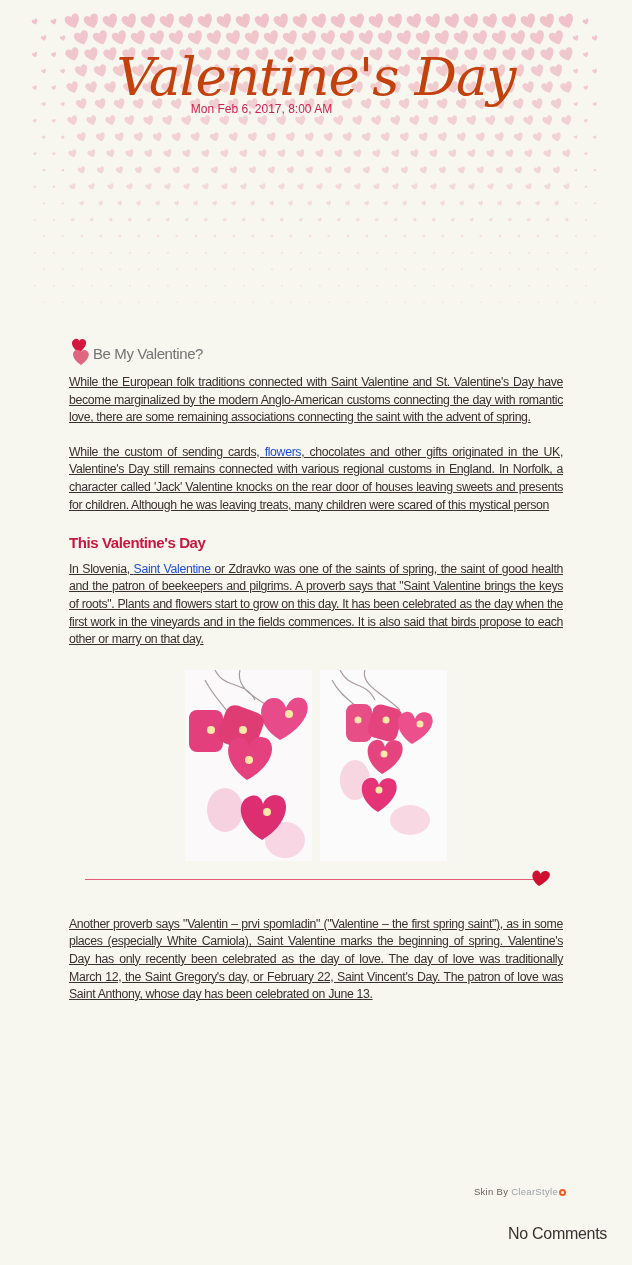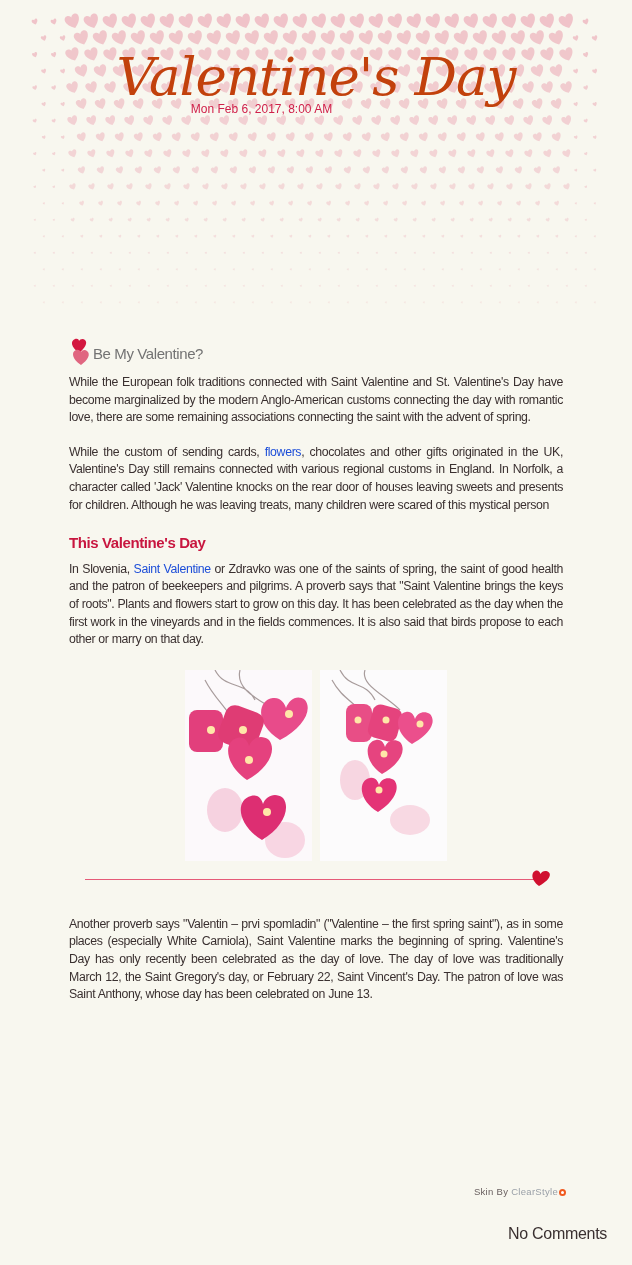--- a/index.html
+++ b/index.html
@@ -26,21 +26,21 @@
   .date {
     position: absolute; left: 0; width: 523px; top: 102px;
     text-align: center; font-size: 12px; color: #d0204a;
     font-family: "Liberation Sans Narrow", "Liberation Sans", sans-serif;
   }
   .content {
     position: absolute; left: 69px; top: 338px; width: 494px;
     font-size: 12.3px; line-height: 17.6px; color: #3a3030;
     font-family: "Liberation Sans", sans-serif;
   }
-  .content p { margin: 0; text-align: justify; letter-spacing: -0.35px; }
+  .content p { margin: 0; text-align: justify; letter-spacing: -0.35px; text-decoration: underline; }
   .h1 {
     display: flex; align-items: center; height: 32px;
     font-size: 15px; color: #737373; letter-spacing: -0.4px;
   }
   .h2 { font-size: 15px; color: #c8163f; margin: 0; letter-spacing: -0.4px; }
   a.link { color: #1d4ed8; text-decoration: none; }
   .images { display: flex; justify-content: center; gap: 8px; }
   .img { width: 127px; height: 191px; background: #fdfbfc; position: relative; overflow: hidden; }
   .divider { position: relative; height: 24px; }
   .divider .line { position: absolute; left: 16px; right: 28px; top: 12px; height: 1.5px; background: #e55b78; }

